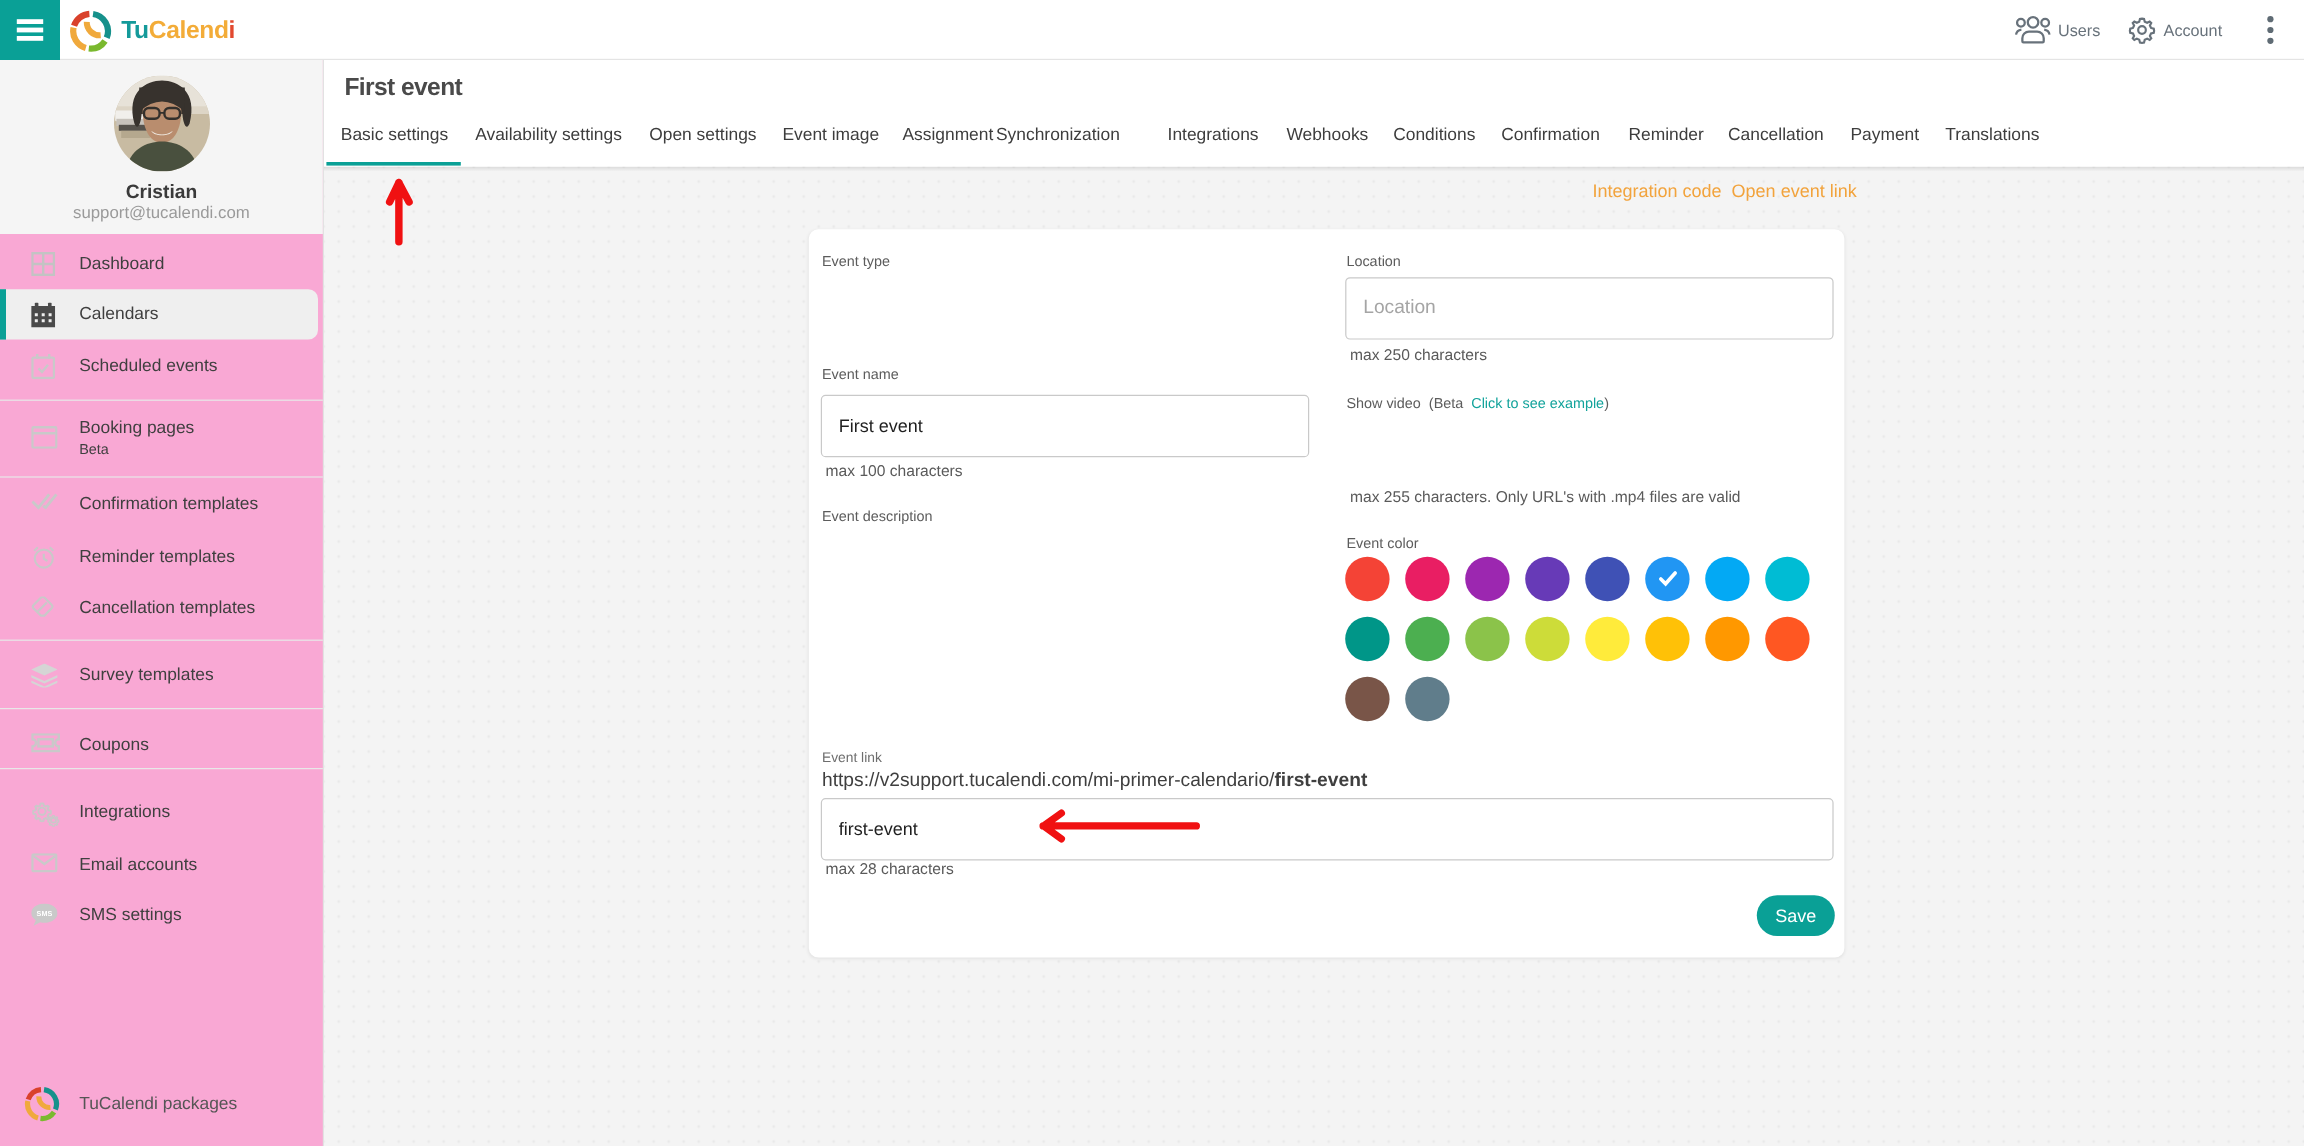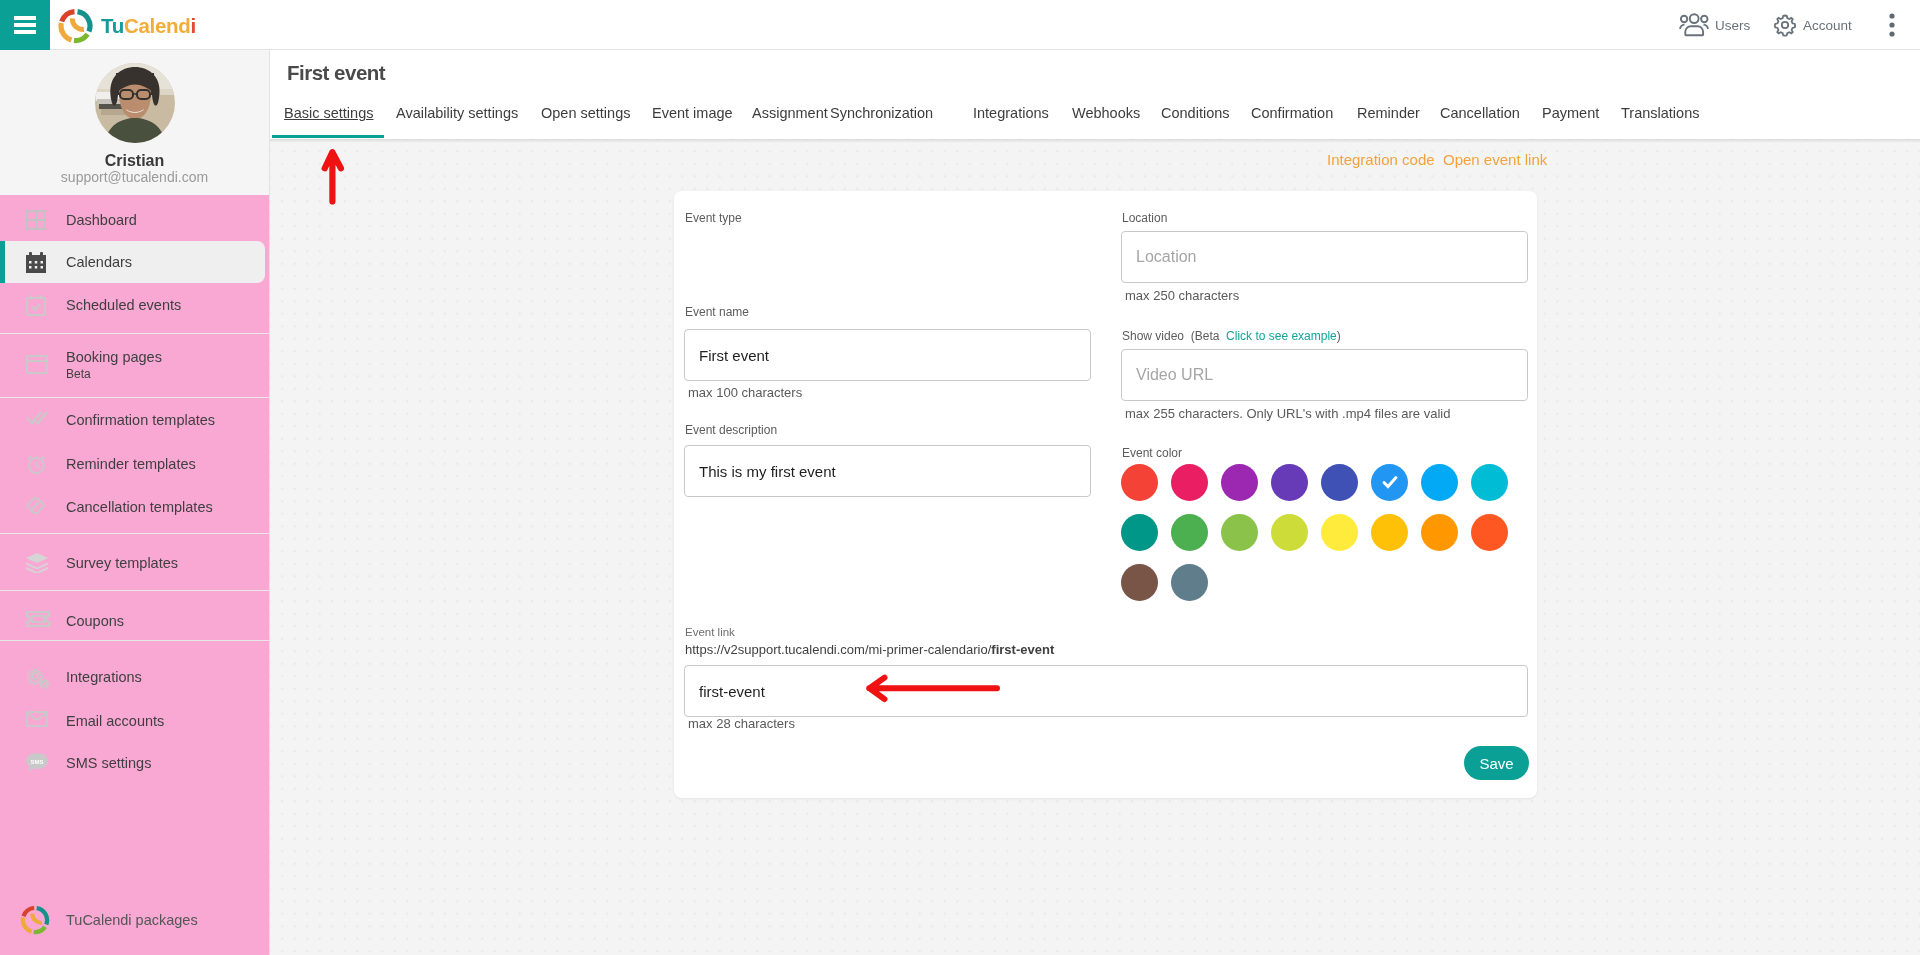--- a/index.html
+++ b/index.html
@@ -220,21 +220,21 @@
       <path d="M 29.52 26.11 A 14.5 14.5 0 0 1 15.98 32.42" stroke="#7ab92e" stroke-width="5.2" fill="none"></path>
       <path d="M 13.50 31.94 A 14.5 14.5 0 0 1 3.32 14.99" stroke="#f0a93c" stroke-width="5.2" fill="none"></path>
       <path d="M 14.3 10.3 A 10.8 10.8 0 0 0 25.9 21.4" stroke="#f0a93c" stroke-width="5" fill="none"></path>
     </svg>
   <div class="abs" style="left:66px; top:862px; font-size:14.5px; color:#555;">TuCalendi packages</div>
 </div>
 
 <div id="main">
   <div id="title">First event</div>
   <div id="tabs">
-      <div class="tab" style="left:14px;text-decoration:underline;">Basic settings</div>
+      <div class="tab" style="left:14px;">Basic settings</div>
       <div class="tab" style="left:126px;">Availability settings</div>
       <div class="tab" style="left:271px;">Open settings</div>
       <div class="tab" style="left:382px;">Event image</div>
       <div class="tab" style="left:482px;">Assignment</div>
       <div class="tab" style="left:544px;margin-left:16px;">Synchronization</div>
       <div class="tab" style="left:703px;">Integrations</div>
       <div class="tab" style="left:802px;">Webhooks</div>
       <div class="tab" style="left:891px;">Conditions</div>
       <div class="tab" style="left:981px;">Confirmation</div>
       <div class="tab" style="left:1087px;">Reminder</div>
@@ -248,27 +248,25 @@
     <div class="toplink" style="left:1057px;">Integration code</div>
     <div class="toplink" style="left:1173px;">Open event link</div>
 
     <div id="card">
 
       <div class="lbl" style="left:11px; top:20px;">Event type</div>
       <div class="lbl" style="left:11px; top:114px;">Event name</div>
       <div class="inp" style="left:10px; top:138px; width:407px;">First event</div>
       <div class="hlp" style="left:14px; top:194px;">max 100 characters</div>
       <div class="lbl" style="left:11px; top:232px;">Event description</div>
-      <div class="inp" style="left:10px; top:254px; width:407px;">This is my first event</div>
 
       <div class="lbl" style="left:448px; top:20px;">Location</div>
       <div class="inp ph" style="left:447px; top:40px; width:407px;">Location</div>
       <div class="hlp" style="left:451px; top:97px;">max 250 characters</div>
       <div class="lbl" style="left:448px; top:138px;">Show video&nbsp;&nbsp;(Beta&nbsp;&nbsp;<span style="color:#12a39b">Click to see example</span>)</div>
-      <div class="inp ph" style="left:447px; top:158px; width:407px;">Video URL</div>
       <div class="hlp" style="left:451px; top:215px;">max 255 characters. Only URL's with .mp4 files are valid</div>
       <div class="lbl" style="left:448px; top:255px;">Event color</div>
       <div id="dots">
           <div class="dot" style="left:447px; top:272.5px; background:#f44336;"></div>
           <div class="dot" style="left:497px; top:272.5px; background:#e91e63;"></div>
           <div class="dot" style="left:547px; top:272.5px; background:#9c27b0;"></div>
           <div class="dot" style="left:597px; top:272.5px; background:#673ab7;"></div>
           <div class="dot" style="left:647px; top:272.5px; background:#3f51b5;"></div>
           <div class="dot" style="left:697px; top:272.5px; background:#2196f3;"></div>
           <svg class="abs" style="left:706.5px; top:282px;" width="18" height="18" viewBox="0 0 18 18">
@@ -282,21 +280,21 @@
           <div class="dot" style="left:597px; top:322.8px; background:#cddc39;"></div>
           <div class="dot" style="left:647px; top:322.8px; background:#ffeb3b;"></div>
           <div class="dot" style="left:697px; top:322.8px; background:#ffc107;"></div>
           <div class="dot" style="left:747px; top:322.8px; background:#ff9800;"></div>
           <div class="dot" style="left:797px; top:322.8px; background:#ff5722;"></div>
           <div class="dot" style="left:447px; top:373.1px; background:#795548;"></div>
           <div class="dot" style="left:497px; top:373.1px; background:#607d8b;"></div>
         </div>
 
       <div class="lbl" style="left:11px; top:435px; font-size:11.5px; color:#6e6e6e;">Event link</div>
-      <div class="abs" style="left:11px; top:451px; font-size:13px; color:#3f3f3f;">https://v2support.tucalendi.com/mi-primer-calendario/<b>first-event</b></div>
+      <div class="abs" style="left:11px; top:451px; font-size:16px; color:#3f3f3f;">https://v2support.tucalendi.com/mi-primer-calendario/<b>first-event</b></div>
       <div class="inp" style="left:10px; top:474px; width:844px;">first-event</div>
       <div class="hlp" style="left:14px; top:525px;">max 28 characters</div>
       <div id="save">Save</div>
     </div>
 
     <svg class="abs" style="left:45px; top:8px;" width="40" height="62" viewBox="0 0 40 62" fill="none" stroke="#f01112" stroke-width="6.2" stroke-linecap="round">
       <path d="M17.4 5.2 L9.7 21.3 M17.4 5.2 L25.9 21.3 M17.4 6 V 54.5"></path>
     </svg>
     <svg class="abs" style="left:594px; top:533px;" width="140" height="34" viewBox="0 0 140 34" fill="none" stroke="#f01112" stroke-width="6" stroke-linecap="round">
       <path d="M5.2 16.3 H 133 M5.6 16.3 L20.5 5.6 M5.6 16.3 L20.5 27.1"></path>

